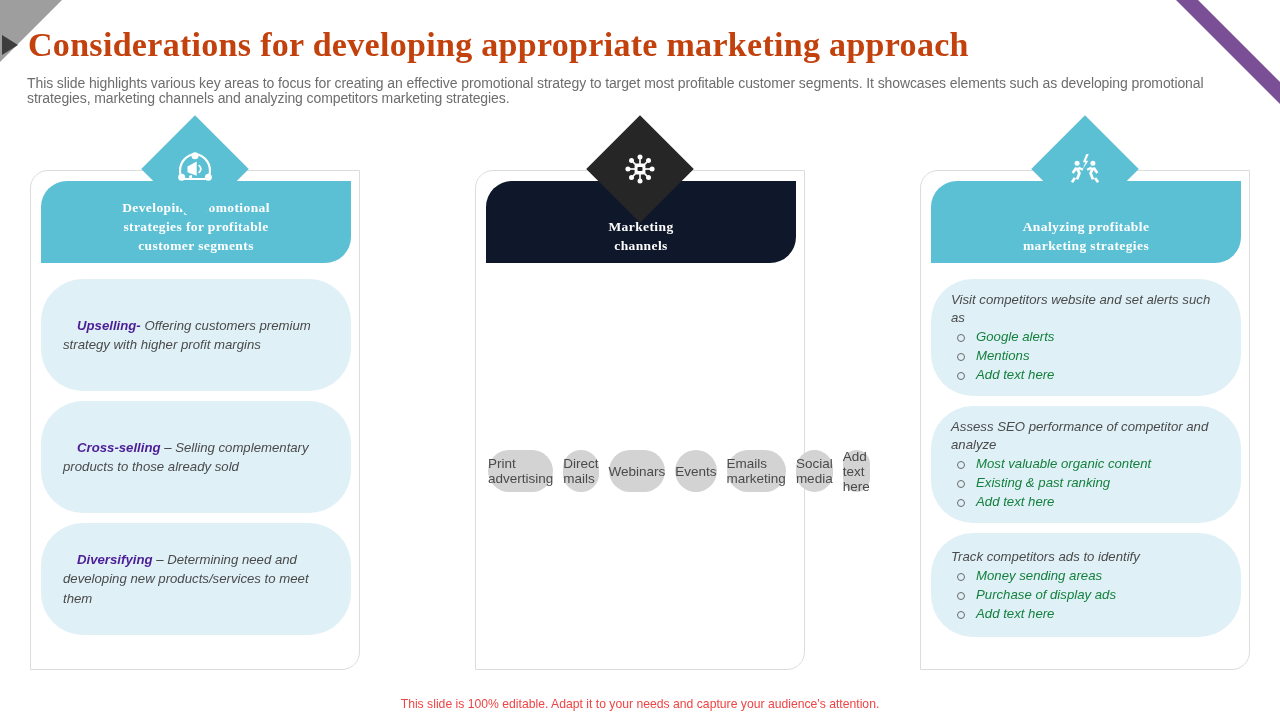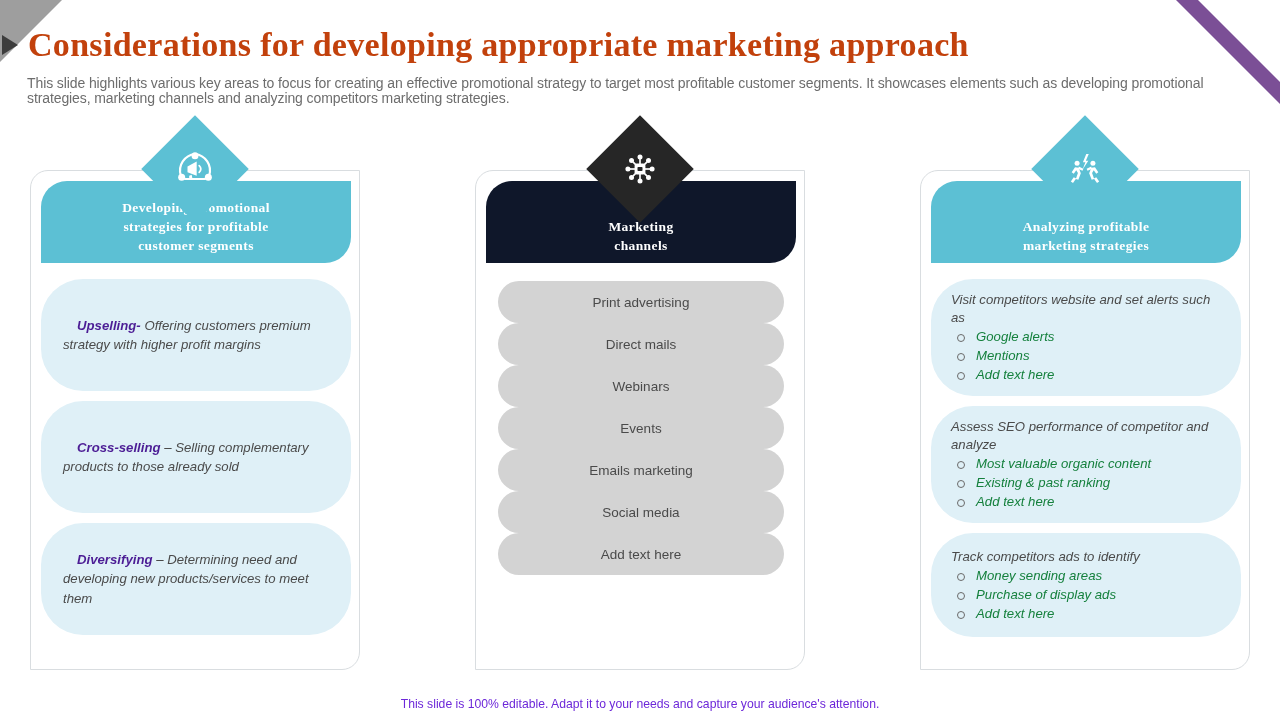--- a/index.html
+++ b/index.html
@@ -161,40 +161,41 @@
     border-radius: 50%;
   }
   .info-card.compact { min-height: 104px; padding: 12px 20px; }
   .info-card.compact p { font-size: 13.2px; line-height: 18px; }
 
   
   .pill-area {
     position: absolute;
     left: 12px; top: 110px;
     width: 306px; height: 380px;
-    display: flex; flex-direction: column;
+    display: flex; 
+    gap: 10px;
     align-items: center;
   }
   .pill {
     width: 286px; height: 42px;
     background: #d3d3d3;
     border-radius: 21px;
     display: flex; align-items: center; justify-content: center;
     font-size: 13.5px;
     color: #4a4a4a;
   }
 
   
   .footer {
     position: absolute;
     left: 0; bottom: 9px;
     width: 1280px;
     text-align: center;
     font-size: 12.2px;
-    color: #6d28d9;
+    color: #ef4444;
   }
 </style>
 </head>
 <body>
 
 <div class="slide">
 
   <div class="corner-tl"></div>
   <div class="corner-tr"></div>
   <div class="corner-tr-white"></div>

